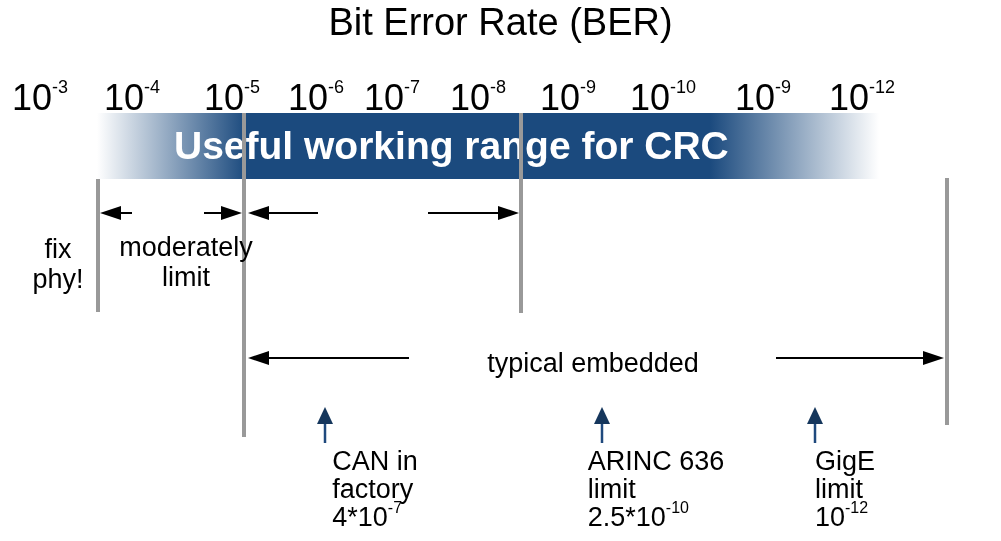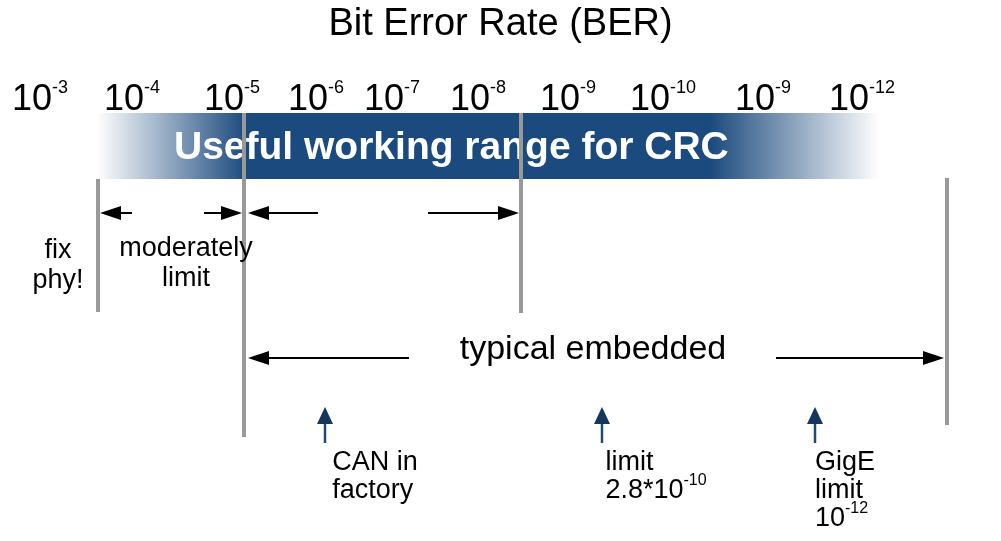--- a/index.html
+++ b/index.html
@@ -23,21 +23,21 @@
   }
   #ber-bar .bar-label{
     padding-left:77px;color:#ffffff;font-weight:bold;font-size:39px;white-space:nowrap;
   }
   svg{position:absolute;left:0;top:0;}
   .region-label{
     position:absolute;top:232px;transform:translateX(-50%);
     text-align:center;font-size:27px;line-height:30px;white-space:nowrap;
   }
   #fix-phy{top:234px;text-align:center;}
-  #typical-embedded{top:332px;font-size:34px;line-height:31px;}
+  #typical-embedded{top:348px;font-size:27px;line-height:31px;}
   .marker-label{
     position:absolute;top:447px;transform:translateX(-50%);
     font-size:27px;line-height:28px;white-space:nowrap;
   }
   .marker-label sup{font-size:16px;line-height:0;position:relative;top:-3px;}
 </style>
 </head>
 <body>
 
 <div id="canvas">
@@ -97,24 +97,26 @@
     <div>moderately</div>
     <div>limit</div>
   </div>
   <div class="region-label" id="typical-embedded" style="left:593px">
     <div>typical embedded</div>
   </div>
 
   <div class="marker-label" style="left:375px">
     <div>CAN in</div>
     <div>factory</div>
+    <div><span>4*10</span><sup>-7</sup></div>
   </div>
   <div class="marker-label" style="left:656px">
+    <div>ARINC 636</div>
     <div>limit</div>
-    <div><span>2.8*10</span><sup>-10</sup></div>
+    <div><span>2.5*10</span><sup>-10</sup></div>
   </div>
   <div class="marker-label" style="left:845px">
     <div>GigE</div>
     <div>limit</div>
     <div><span>10</span><sup>-12</sup></div>
   </div>
 
 </div>
 
 </body></html>

